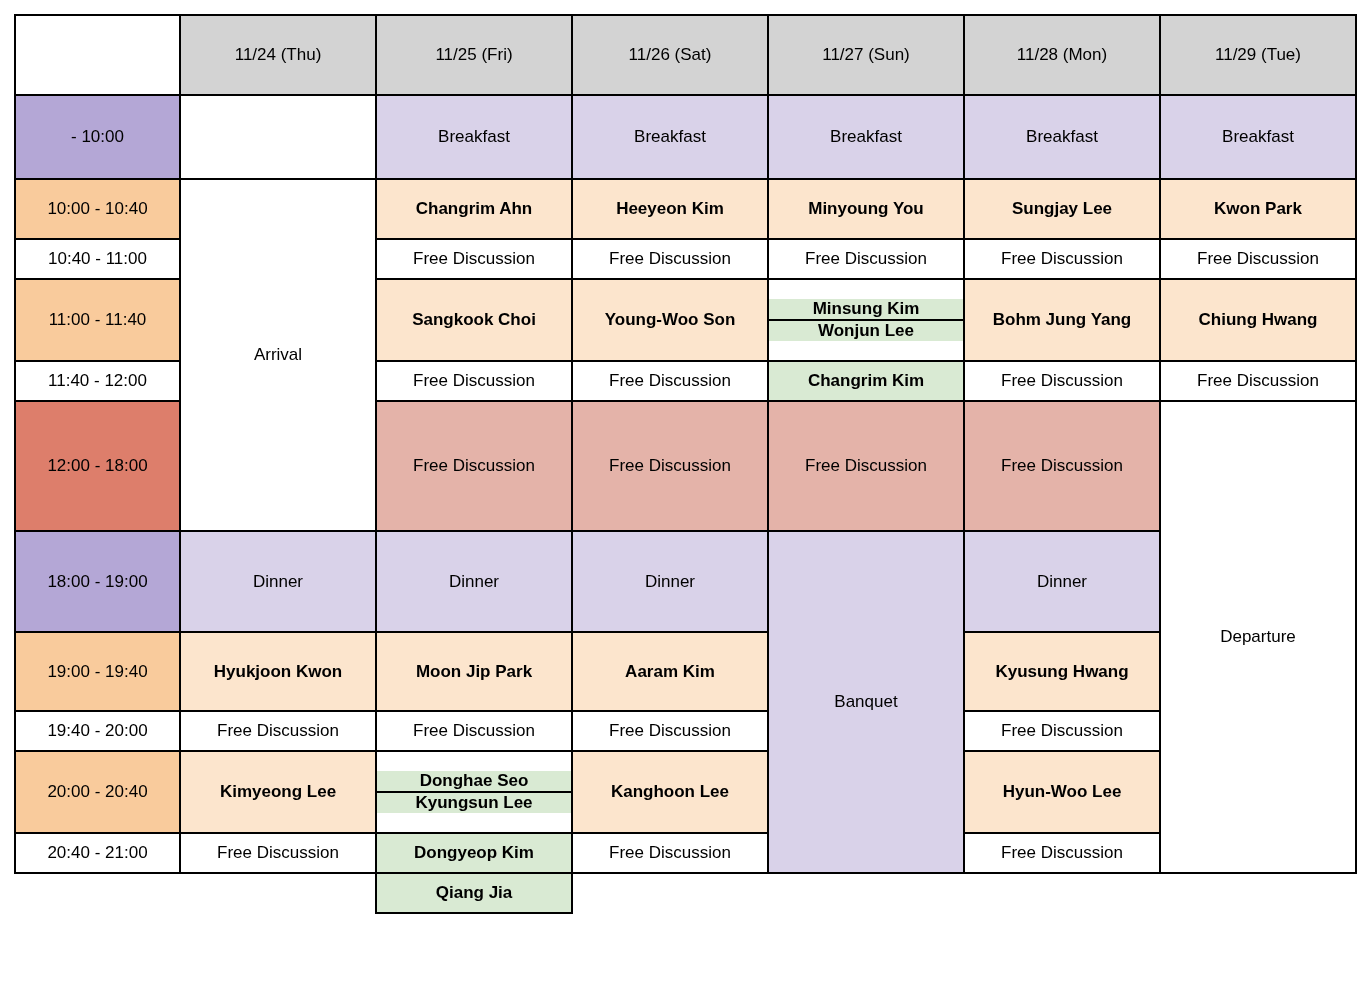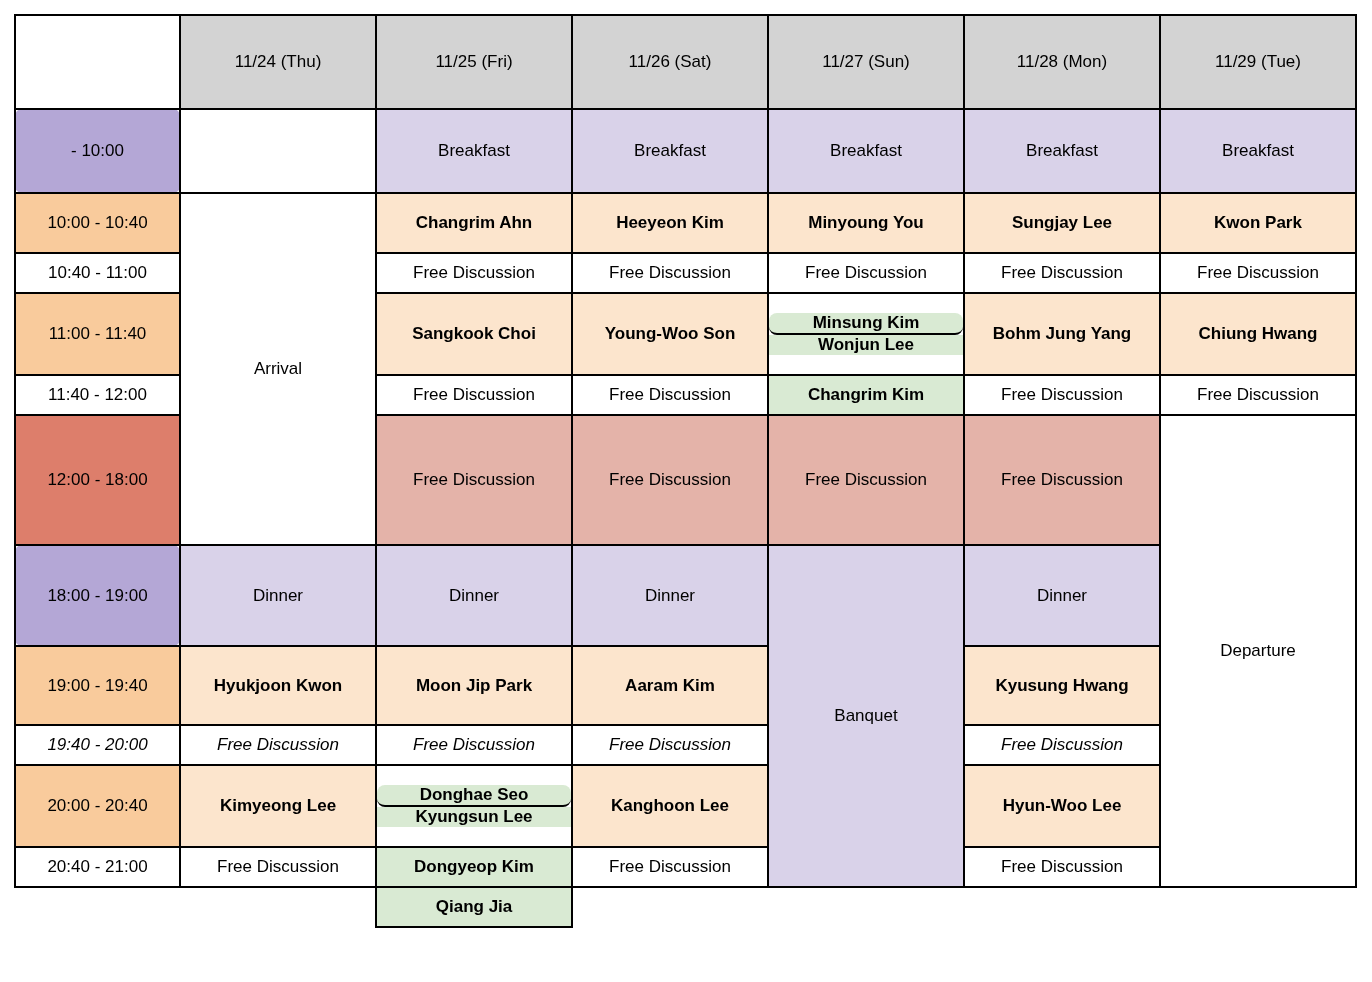--- a/index.html
+++ b/index.html
@@ -19,55 +19,55 @@
     border: 2px solid #000000;
     text-align: center;
     vertical-align: middle;
     font-size: 17px;
     font-weight: 400;
     padding: 0 3px;
     overflow: hidden;
   }
   .bold { font-weight: 700; }
   .bg-gray   { background: var(--gray); }
-  .bg-purple { background: var(--purple); border-radius: 7px; }
+  .bg-purple { background: var(--purple); }
   .bg-meal   { background: var(--meal); }
   .bg-orange { background: var(--orange); }
   .bg-talk   { background: var(--talk); margin-top: 40px; }
   .bg-green  { background: var(--green); }
   .bg-red    { background: var(--red); }
   .bg-salmon { background: var(--salmon); }
   .bg-white  { background: var(--white); }
   .blank-cell { border: none; background: #ffffff; }
   .split-cell { padding: 0; }
   .split-half {
     height: 50%;
     box-sizing: border-box;
     display: flex;
     align-items: center;
     justify-content: center;
   }
-  .split-top { border-bottom: 2px solid #000000; border-radius: 8px; }
+  .split-top { border-bottom: 2px solid #000000; }
 </style>
 </head>
 <body>
 
 <div class="wrap">
   <table id="schedule">
       <colgroup>
         <col style="width: 165px;">
         <col style="width: 196px;">
         <col style="width: 196px;">
         <col style="width: 196px;">
         <col style="width: 196px;">
         <col style="width: 196px;">
         <col style="width: 196px;">
       </colgroup>
       <thead>
-        <tr style="height: 94px;">
+        <tr style="height: 80px;">
           <th class="bg-white"></th>
           <th class="bg-gray">11/24 (Thu)</th>
           <th class="bg-gray">11/25 (Fri)</th>
           <th class="bg-gray">11/26 (Sat)</th>
           <th class="bg-gray">11/27 (Sun)</th>
           <th class="bg-gray">11/28 (Mon)</th>
           <th class="bg-gray">11/29 (Tue)</th>
         </tr>
       </thead>
       <tbody>
@@ -132,21 +132,21 @@
           <td class="bg-meal" rowspan="5">Banquet</td>
           <td class="bg-meal">Dinner</td>
         </tr>
         <tr style="height: 79px;">
           <td class="bg-orange">19:00 - 19:40</td>
           <td class="bg-talk bold">Hyukjoon Kwon</td>
           <td class="bg-talk bold">Moon Jip Park</td>
           <td class="bg-talk bold">Aaram Kim</td>
           <td class="bg-talk bold">Kyusung Hwang</td>
         </tr>
-        <tr style="height: 40px; font-style: italic;">
+        <tr style="height: 40px;">
           <td class="bg-white">19:40 - 20:00</td>
           <td class="bg-white">Free Discussion</td>
           <td class="bg-white">Free Discussion</td>
           <td class="bg-white">Free Discussion</td>
           <td class="bg-white">Free Discussion</td>
         </tr>
         <tr style="height: 82px;">
           <td class="bg-orange">20:00 - 20:40</td>
           <td class="bg-talk bold">Kimyeong Lee</td>
           <td class="split-cell">

